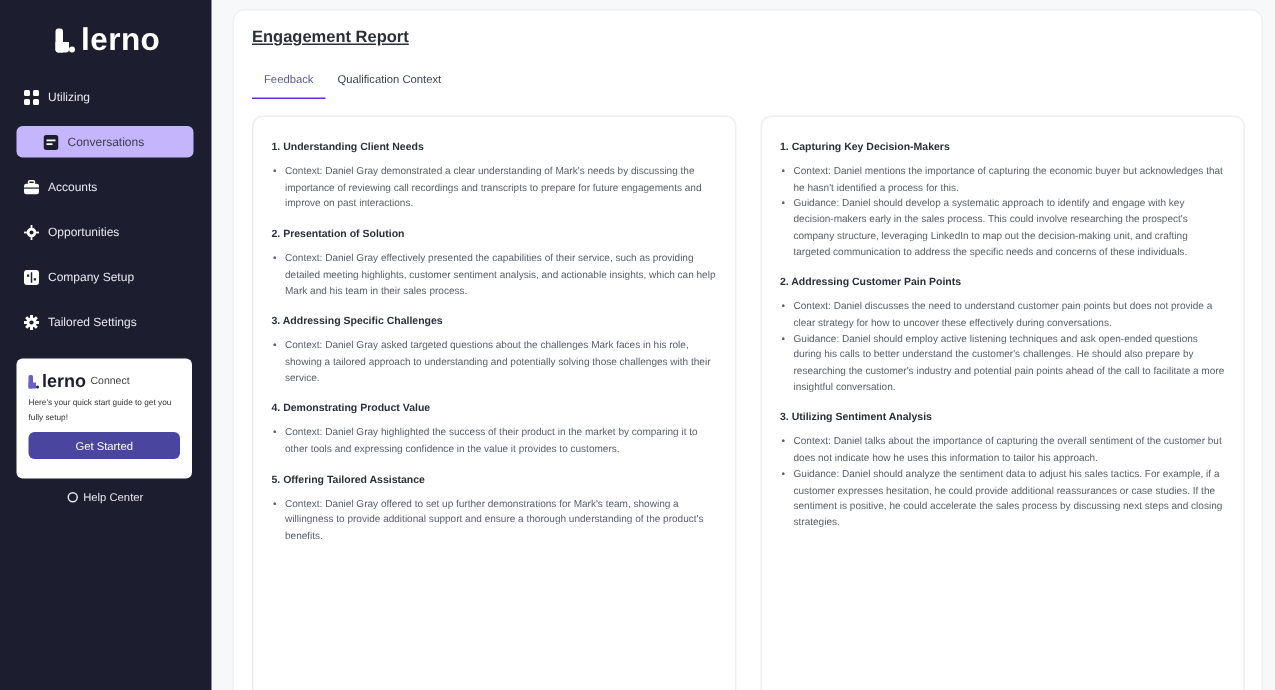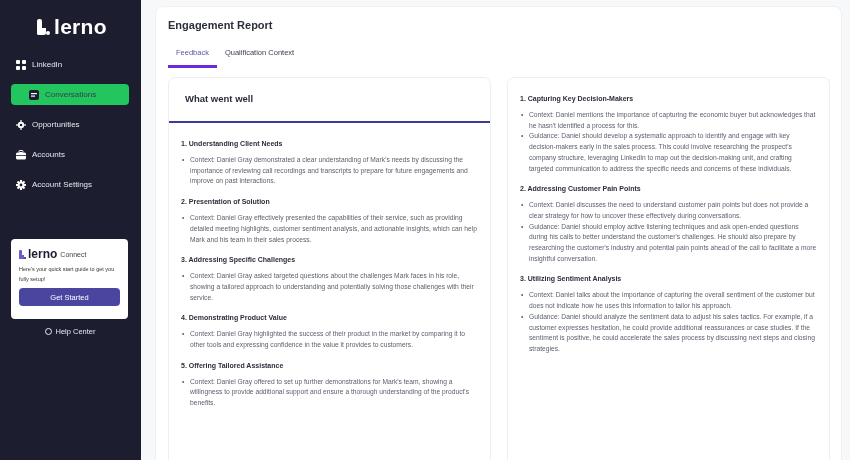--- a/index.html
+++ b/index.html
@@ -7,41 +7,41 @@
   .app { display: flex; width: 850px; height: 460px; }
   .sidebar { width: 141px; height: 460px; background: #1c1e30; position: relative; flex-shrink: 0; }
   .logo { position: absolute; top: 17px; left: 37px; display: flex; align-items: center; color: #fff; }
   .logo-mark { width: 13px; height: 16px; position: relative; margin-right: 4px; }
   .logo-mark .bar { position: absolute; left: 0; top: 0; width: 5px; height: 16px; background: #fff; border-radius: 2px 2px 0 2px; }
   .logo-mark .base { position: absolute; left: 0; bottom: 0; width: 9px; height: 7px; background: #fff; border-radius: 0 0 2px 2px; }
   .logo-mark .dot { position: absolute; right: 0; bottom: 0; width: 4px; height: 4px; background: #fff; border-radius: 50%; }
   .logo-text { font-size: 21px; font-weight: bold; letter-spacing: 0.3px; line-height: 20px; }
   .nav { position: absolute; top: 54px; left: 11px; width: 118px; }
   .nav-item { height: 21px; margin-bottom: 9px; display: flex; align-items: center; padding-left: 5px; border-radius: 4px; color: #e6e7ee; font-size: 8px; cursor: pointer; }
-  .nav-item.active { background: #22c55e; color: #3a3d4e; padding-left: 18px; }
+  .nav-item.active { background: #c4b5fd; color: #3a3d4e; padding-left: 18px; }
   .nav-icon { width: 10px; height: 10px; margin-right: 6px; display: inline-flex; align-items: center; justify-content: center; flex-shrink: 0; }
   .connect-card { position: absolute; top: 239px; left: 11px; width: 117px; height: 80px; background: #fff; border-radius: 4px; padding: 9px 8px; }
   .connect-logo { display: flex; align-items: center; color: #1c1e30; }
   .connect-logo .mark { width: 7px; height: 9px; position: relative; margin-right: 2px; }
   .connect-logo .mark .bar { position: absolute; left: 0; top: 0; width: 3px; height: 9px; background: #6b5fc7; border-radius: 1px; }
   .connect-logo .mark .base { position: absolute; left: 0; bottom: 0; width: 5px; height: 4px; background: #6b5fc7; }
   .connect-logo .mark .dot { position: absolute; right: 0; bottom: 0; width: 2px; height: 2px; background: #1c1e30; border-radius: 50%; }
   .connect-logo .brand { font-size: 12px; font-weight: bold; line-height: 12px; }
   .connect-logo .sub { font-size: 7px; color: #444; margin-left: 3px; }
   .connect-desc { font-size: 5.5px; color: #333; line-height: 10px; margin-top: 4px; }
   .get-started { margin-top: 4px; width: 101px; height: 18px; background: #4a46a0; color: #fff; border: none; border-radius: 4px; font-size: 7.5px; font-family: "Liberation Sans", sans-serif; cursor: pointer; }
   .help { position: absolute; top: 327px; left: 0; width: 141px; text-align: right; font-size: 7.5px; color: #e6e7ee; display: flex; justify-content: center; align-items: center; }
   .help-icon { width: 7px; height: 7px; border: 1px solid #e6e7ee; border-radius: 50%; margin-right: 3px; font-size: 5px; line-height: 5px; text-align: center; }
 
   .main { position: relative; flex: 1; height: 460px; }
   .report { position: absolute; top: 6px; left: 14px; width: 687px; height: 470px; background: #fff; border: 1px solid #eef0f2; border-radius: 8px; }
-  .report-title { position: absolute; top: 12px; left: 12px; font-size: 11px; font-weight: bold; color: #2b2f3a; }
+  .report-title { position: absolute; top: 12px; left: 12px; font-size: 11px; font-weight: bold; color: #2b2f3a; text-decoration: underline; }
   .tabs { position: absolute; top: 38px; left: 12px; display: flex; }
   .tab { font-size: 7.5px; color: #3d4150; padding: 3px 8px 8px 8px; cursor: pointer; }
-  .tab.active { color: #5a58a8; border-bottom: 3px solid #6d28d9; }
+  .tab.active { color: #5a58a8; border-bottom: 1px solid #6d28d9; }
   .panel { position: absolute; top: 70px; width: 323px; height: 420px; background: #fff; border: 1px solid #eceef1; border-radius: 7px; overflow: hidden; }
   .panel.left { left: 12px; }
   .panel.right { left: 351px; }
   .panel-head { height: 45px; padding: 15px 16px 0 16px; font-size: 9.5px; font-weight: bold; color: #2b2f3a; border-bottom: 2px solid #3d3b98; }
   .panel.right .panel-head { border-bottom-color: #7a3fb6; }
   .panel-body { padding: 17px 12px 0 12px; }
   .sec { margin-bottom: 11px; }
   .sec-title { font-size: 7px; font-weight: bold; color: #2b2f3a; margin-bottom: 8px; }
   .bullets { list-style: none; }
   .bullets li { position: relative; padding-left: 9px; font-size: 6.7px; line-height: 10.7px; color: #5b5f6b; }
@@ -63,65 +63,76 @@
     <nav class="nav">
       <div class="nav-item">
         <span class="nav-icon">
           <svg width="10" height="10" viewBox="0 0 10 10">
               <rect x="0" y="0" width="4" height="4" rx="1" fill="#fff"></rect>
               <rect x="6" y="0" width="4" height="4" rx="1" fill="#fff"></rect>
               <rect x="0" y="6" width="4" height="4" rx="1" fill="#fff"></rect>
               <rect x="6" y="6" width="4" height="4" rx="1" fill="#fff"></rect>
             </svg>
         </span>
-        <span>LinkedIn</span>
+        <span>Utilizing</span>
       </div>
       <div class="nav-item active">
         <span class="nav-icon">
           <svg width="10" height="10" viewBox="0 0 10 10">
               <rect x="0" y="0" width="10" height="10" rx="2" fill="#1c1e30"></rect>
               <rect x="2" y="3" width="6" height="1.2" fill="#fff"></rect>
               <rect x="2" y="5.5" width="4" height="1.2" fill="#fff"></rect>
             </svg>
         </span>
         <span>Conversations</span>
+      </div>
+      <div class="nav-item">
+        <span class="nav-icon">
+          <svg width="10" height="10" viewBox="0 0 10 10">
+              <rect x="3" y="0.5" width="4" height="2" rx="0.8" fill="none" stroke="#fff" stroke-width="1"></rect>
+              <rect x="0" y="2.5" width="10" height="7" rx="1.5" fill="#fff"></rect>
+              <rect x="0" y="5" width="10" height="0.8" fill="#1c1e30"></rect>
+            </svg>
+        </span>
+        <span>Accounts</span>
       </div>
       <div class="nav-item">
         <span class="nav-icon">
           <svg width="10" height="10" viewBox="0 0 10 10">
               <rect x="4.4" y="0" width="1.2" height="10" fill="#fff"></rect>
               <rect x="0" y="4.4" width="10" height="1.2" fill="#fff"></rect>
               <circle cx="5" cy="5" r="3.2" fill="#fff"></circle>
               <circle cx="5" cy="5" r="1.3" fill="#1c1e30"></circle>
             </svg>
         </span>
         <span>Opportunities</span>
       </div>
       <div class="nav-item">
         <span class="nav-icon">
           <svg width="10" height="10" viewBox="0 0 10 10">
-              <rect x="3" y="0.5" width="4" height="2" rx="0.8" fill="none" stroke="#fff" stroke-width="1"></rect>
-              <rect x="0" y="2.5" width="10" height="7" rx="1.5" fill="#fff"></rect>
-              <rect x="0" y="5" width="10" height="0.8" fill="#1c1e30"></rect>
-            </svg>
-        </span>
-        <span>Accounts</span>
+              <rect x="0" y="0" width="10" height="10" rx="2" fill="#fff"></rect>
+              <rect x="4.5" y="1.5" width="1" height="7" fill="#1c1e30"></rect>
+              <rect x="2" y="3" width="1.5" height="1.5" fill="#1c1e30"></rect>
+              <rect x="6.5" y="5.5" width="1.5" height="1.5" fill="#1c1e30"></rect>
+            </svg>
+        </span>
+        <span>Company Setup</span>
       </div>
       <div class="nav-item">
         <span class="nav-icon">
           <svg width="10" height="10" viewBox="0 0 10 10">
               <circle cx="5" cy="5" r="3.4" fill="#fff"></circle>
               <rect x="4" y="0" width="2" height="10" fill="#fff"></rect>
               <rect x="0" y="4" width="10" height="2" fill="#fff"></rect>
               <rect x="4" y="0" width="2" height="10" fill="#fff" transform="rotate(45 5 5)"></rect>
               <rect x="4" y="0" width="2" height="10" fill="#fff" transform="rotate(-45 5 5)"></rect>
               <circle cx="5" cy="5" r="1.4" fill="#1c1e30"></circle>
             </svg>
         </span>
-        <span>Account Settings</span>
+        <span>Tailored Settings</span>
       </div>
     </nav>
 
     <div class="connect-card">
       <div class="connect-logo">
         <span class="mark">
             <span class="bar"></span>
             <span class="base"></span>
             <span class="dot"></span>
           </span>
@@ -140,21 +151,20 @@
 
   <main class="main">
     <section class="report">
       <div class="report-title">Engagement Report</div>
       <div class="tabs">
         <div class="tab active">Feedback</div>
         <div class="tab">Qualification Context</div>
       </div>
 
       <div class="panel left">
-        <div class="panel-head">What went well</div>
         <div class="panel-body">
           <div class="sec">
             <div class="sec-title">1. Understanding Client Needs</div>
             <ul class="bullets">
                 <li>Context: Daniel Gray demonstrated a clear understanding of Mark's needs by discussing the importance of reviewing call recordings and transcripts to prepare for future engagements and improve on past interactions.</li>
               </ul>
           </div>
           <div class="sec">
             <div class="sec-title">2. Presentation of Solution</div>
             <ul class="bullets">

